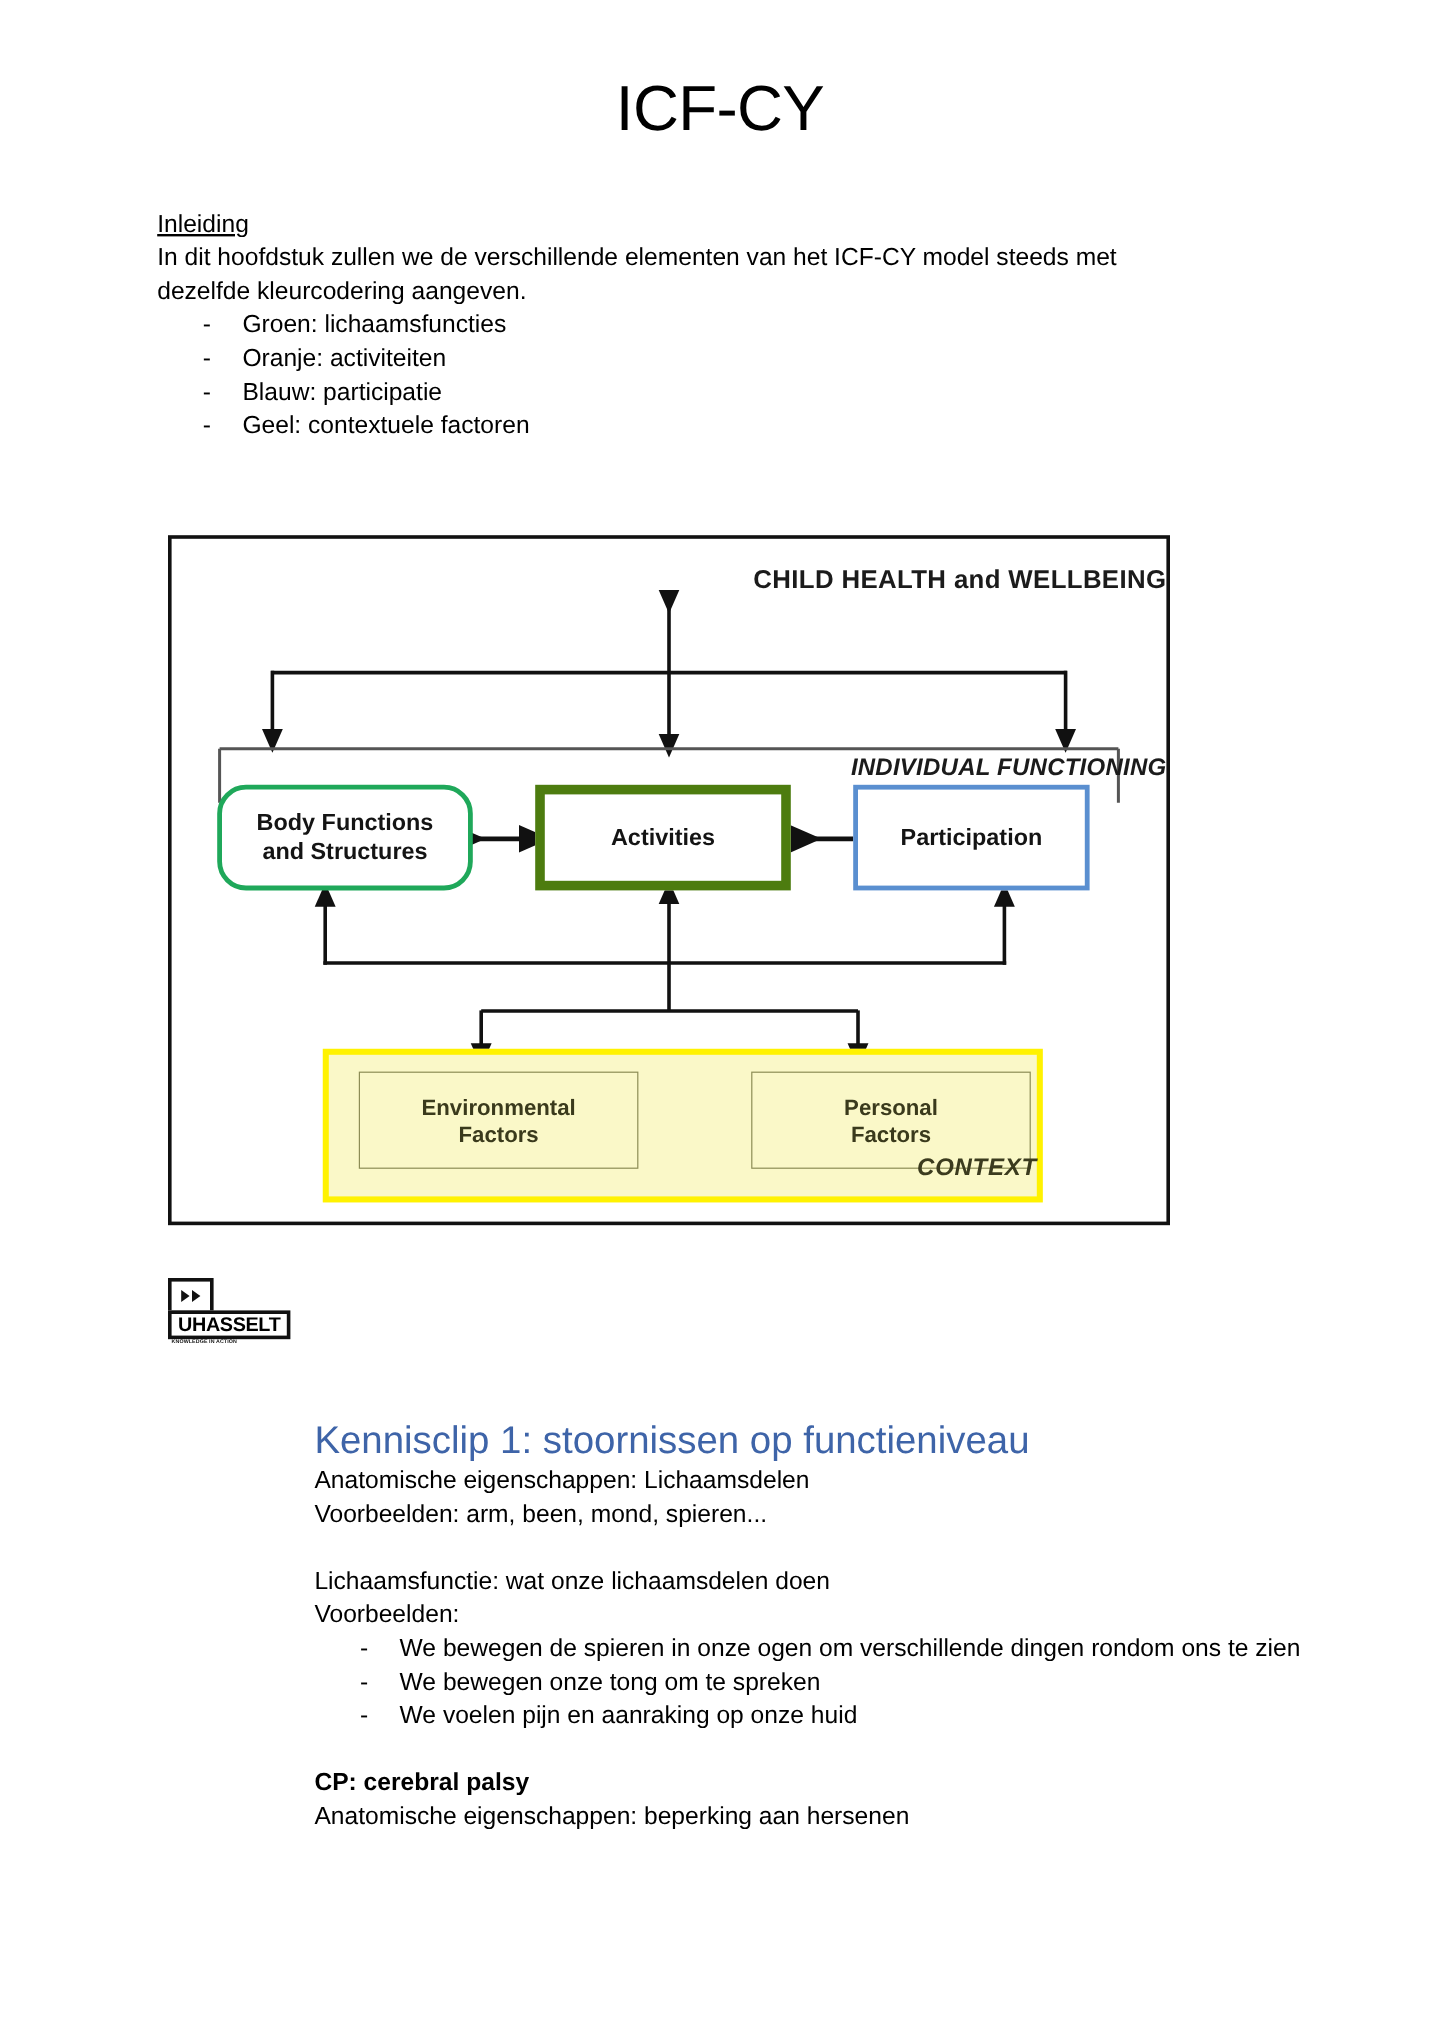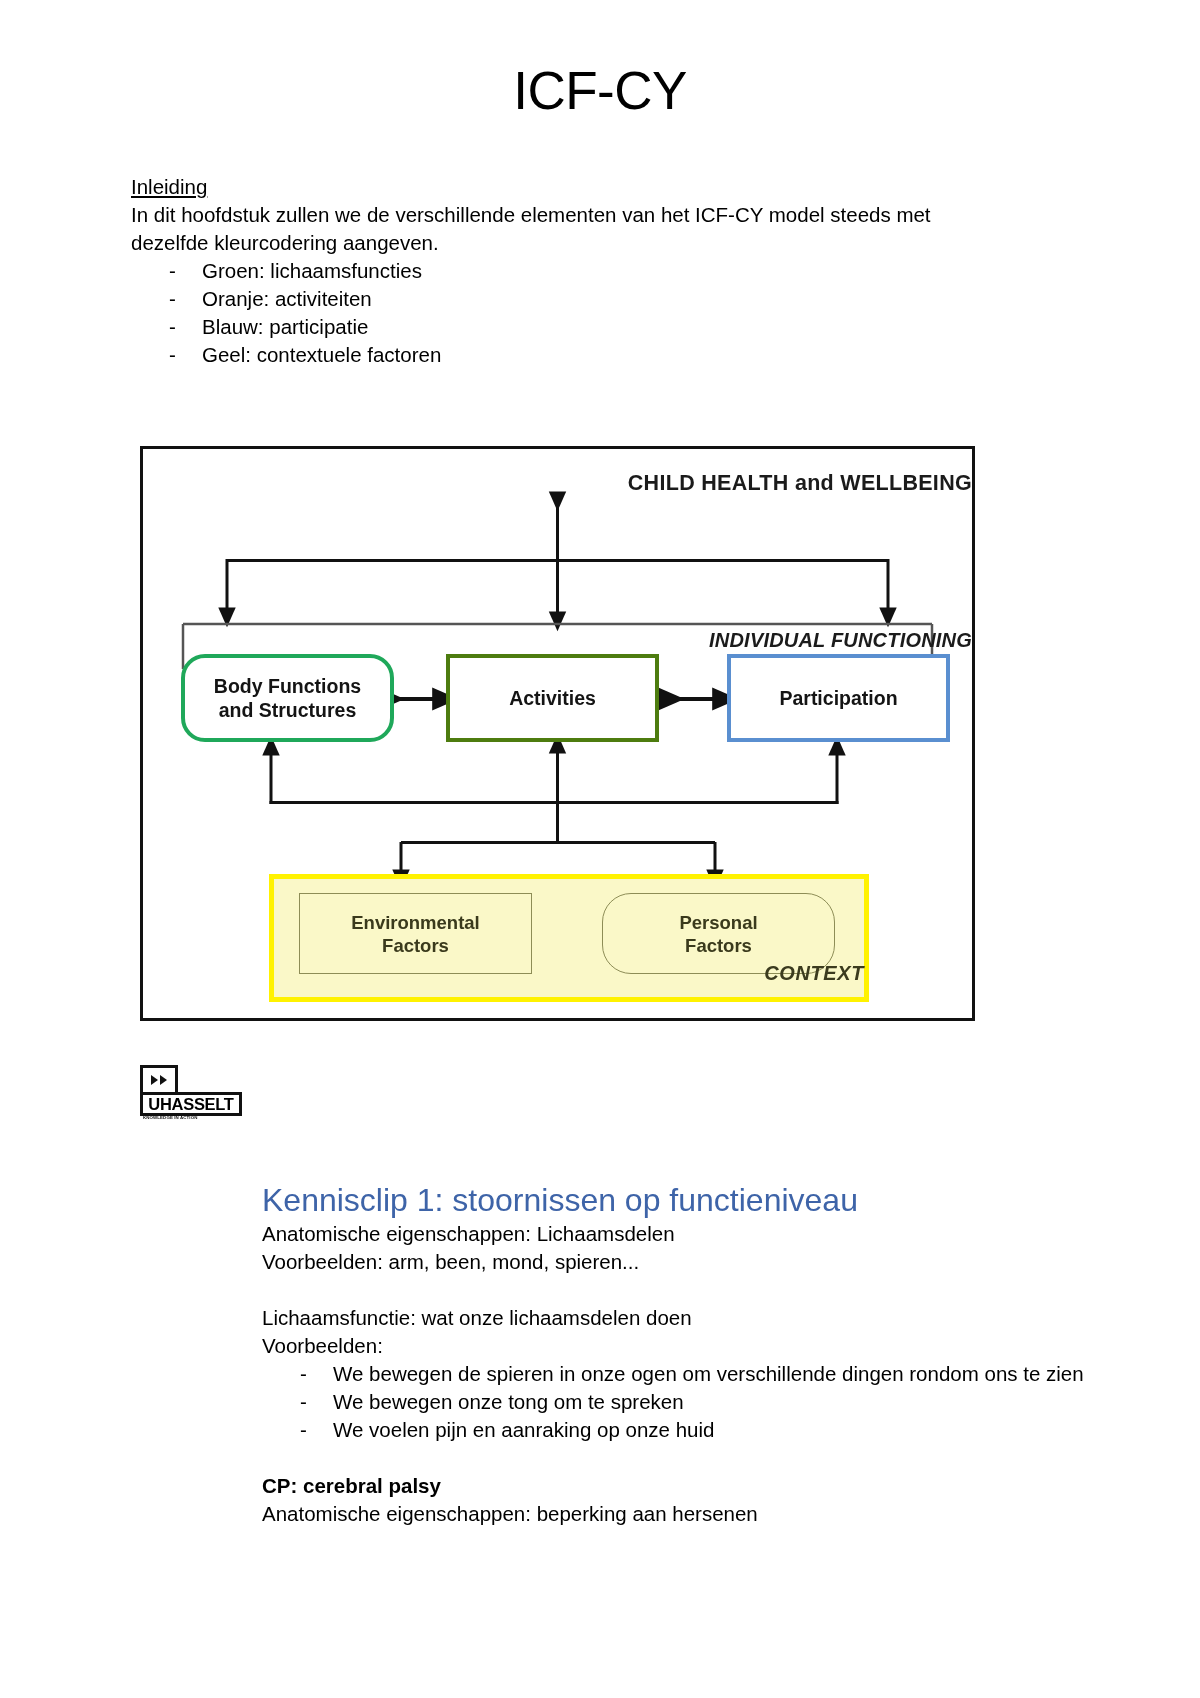--- a/index.html
+++ b/index.html
@@ -128,21 +128,21 @@
     display: flex;
     align-items: center;
     justify-content: center;
     text-align: center;
     font-weight: bold;
     font-size: 19.5px;
     line-height: 24px;
     color: #141414;
   }
   .cbox.green  { border: 4px solid #1FA85A; }
-  .cbox.orange { border: 4px solid #4d7c0f; }
+  .cbox.orange { border: 8px solid #4d7c0f; }
   .cbox.blue   { border: 4px solid #5A8FD0; }
 
   .ctx-outer {
     position: absolute;
     left: 126px;
     top: 425px;
     width: 600px;
     height: 128px;
     border: 5px solid #FFF200;
     background: #FAF8C8;
@@ -289,30 +289,30 @@
 
       <div class="cbox green" style="left:38px; top:205px; width:213px; height:88px;border-radius:24px;">
         <span style="white-space:pre-line">Body Functions
 and Structures</span>
       </div>
 
       <div class="cbox orange" style="left:303px; top:205px; width:213px; height:88px;">
         <span style="white-space:pre-line">Activities</span>
       </div>
 
-      <div class="cbox blue" style="left:584px; top:205px; width:223px; height:88px;">
+      <div class="cbox blue" style="left:568px; top:205px; width:197px; height:88px;">
         <span style="white-space:pre-line">Participation</span>
       </div>
 
       <div class="ctx-outer">
         <div class="ctx-inner" style="left:25px;">
           <span style="white-space:pre-line">Environmental
 Factors</span>
         </div>
-        <div class="ctx-inner" style="left:328px;border-radius:29px;">
+        <div class="ctx-inner" style="left:352px;">
           <span style="white-space:pre-line">Personal
 Factors</span>
         </div>
         <div class="dlabel ctx-label">CONTEXT</div>
       </div>
 
     </div>
   </div>
 
   <div class="uh-logo">

